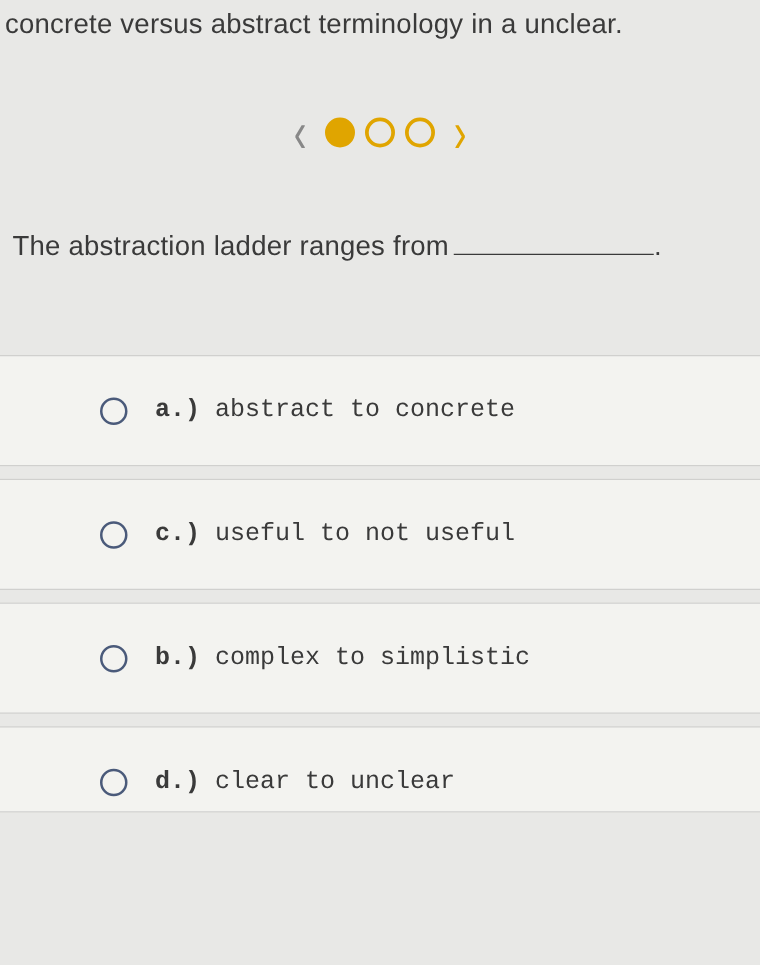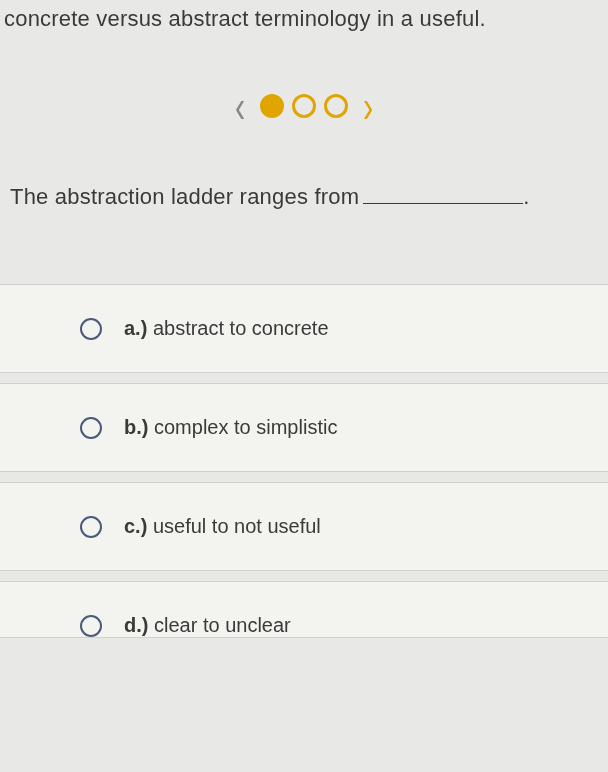--- a/index.html
+++ b/index.html
@@ -69,56 +69,57 @@
       width: 160px;
       vertical-align: baseline;
       margin-left: 4px;
     }
     .spacer {
       height: 62px;
     }
     .options {
       display: flex;
       flex-direction: column;
+      font-family: Liberation Mono, monospace;
     }
     .option {
       background: #f3f3f0;
       border-top: 1px solid #d0d0ce;
       border-bottom: 1px solid #d0d0ce;
       padding: 32px 20px 32px 30px;
       margin-bottom: 10px;
       display: flex;
       align-items: center;
       gap: 22px;
       cursor: pointer;
     }
     .option:last-child {
       margin-bottom: 13px;
-      padding-bottom: 0;
+      padding-bottom: 12px;
     }
     .radio {
       width: 22px;
       height: 22px;
       border: 2px solid #4a5a7a;
       border-radius: 50%;
       flex-shrink: 0;
       margin-left: 50px;
     }
     .option-text {
       font-size: 20px;
       color: #3a3a3a;
     }
     .option-letter {
       font-weight: 700;
     }
   </style>
 </head>
 <body>
 
-<div class="header-text">concrete versus abstract terminology in a useful.</div>
+<div class="header-text">concrete versus abstract terminology in a unclear.</div>
 
 <div class="pagination">
   <span class="chevron">‹</span>
   <div class="dots">
     <span class="dot filled"></span>
     <span class="dot"></span>
     <span class="dot"></span>
   </div>
   <span class="chevron chevron-right">›</span>
 </div>
@@ -133,29 +134,29 @@
   <div class="option">
     <span class="radio"></span>
     <span class="option-text">
       <span class="option-letter">a.)</span>
       <span>abstract to concrete</span>
     </span>
   </div>
   <div class="option">
     <span class="radio"></span>
     <span class="option-text">
-      <span class="option-letter">b.)</span>
-      <span>complex to simplistic</span>
+      <span class="option-letter">c.)</span>
+      <span>useful to not useful</span>
     </span>
   </div>
   <div class="option">
     <span class="radio"></span>
     <span class="option-text">
-      <span class="option-letter">c.)</span>
-      <span>useful to not useful</span>
+      <span class="option-letter">b.)</span>
+      <span>complex to simplistic</span>
     </span>
   </div>
   <div class="option">
     <span class="radio"></span>
     <span class="option-text">
       <span class="option-letter">d.)</span>
       <span>clear to unclear</span>
     </span>
   </div>
 </div>

